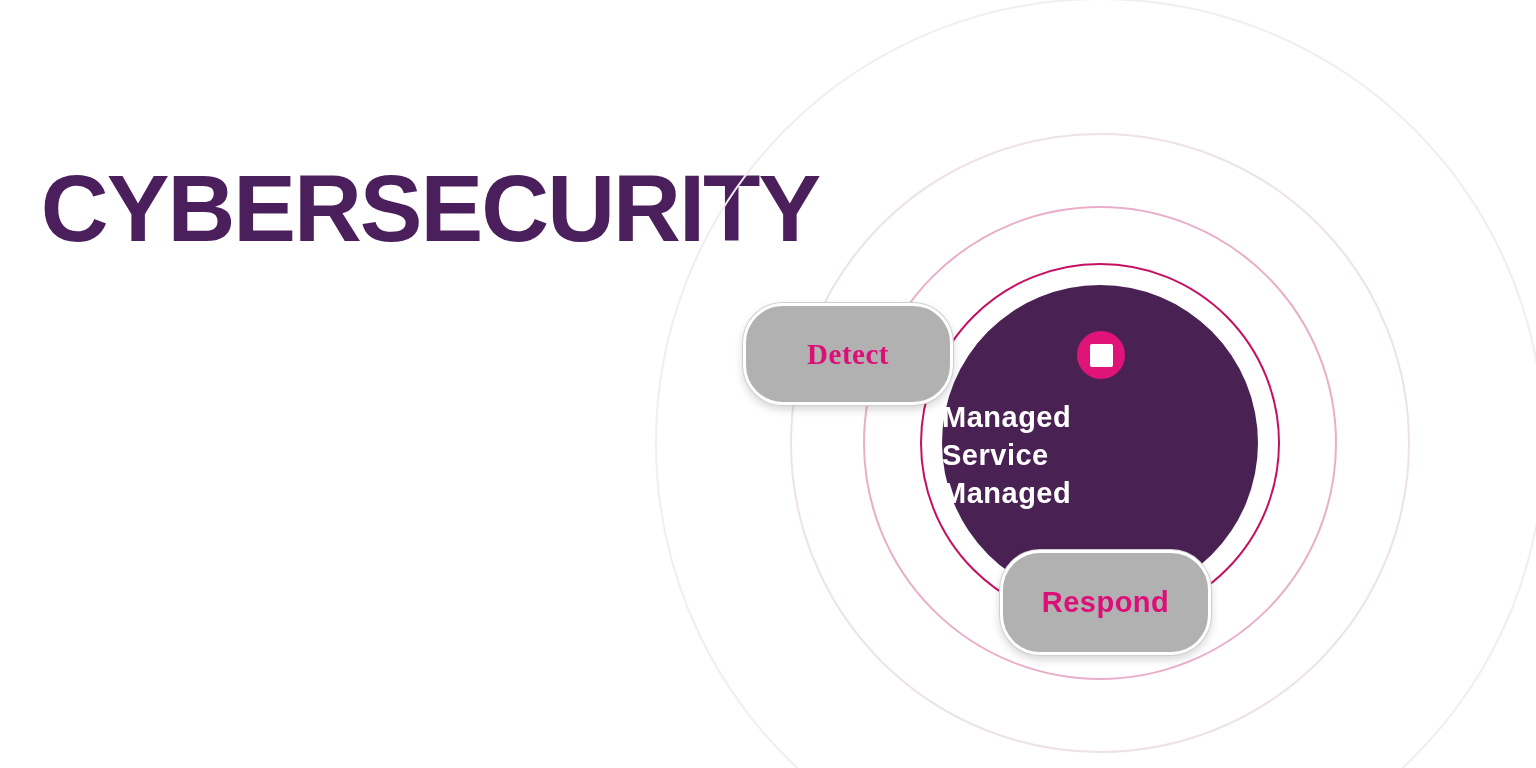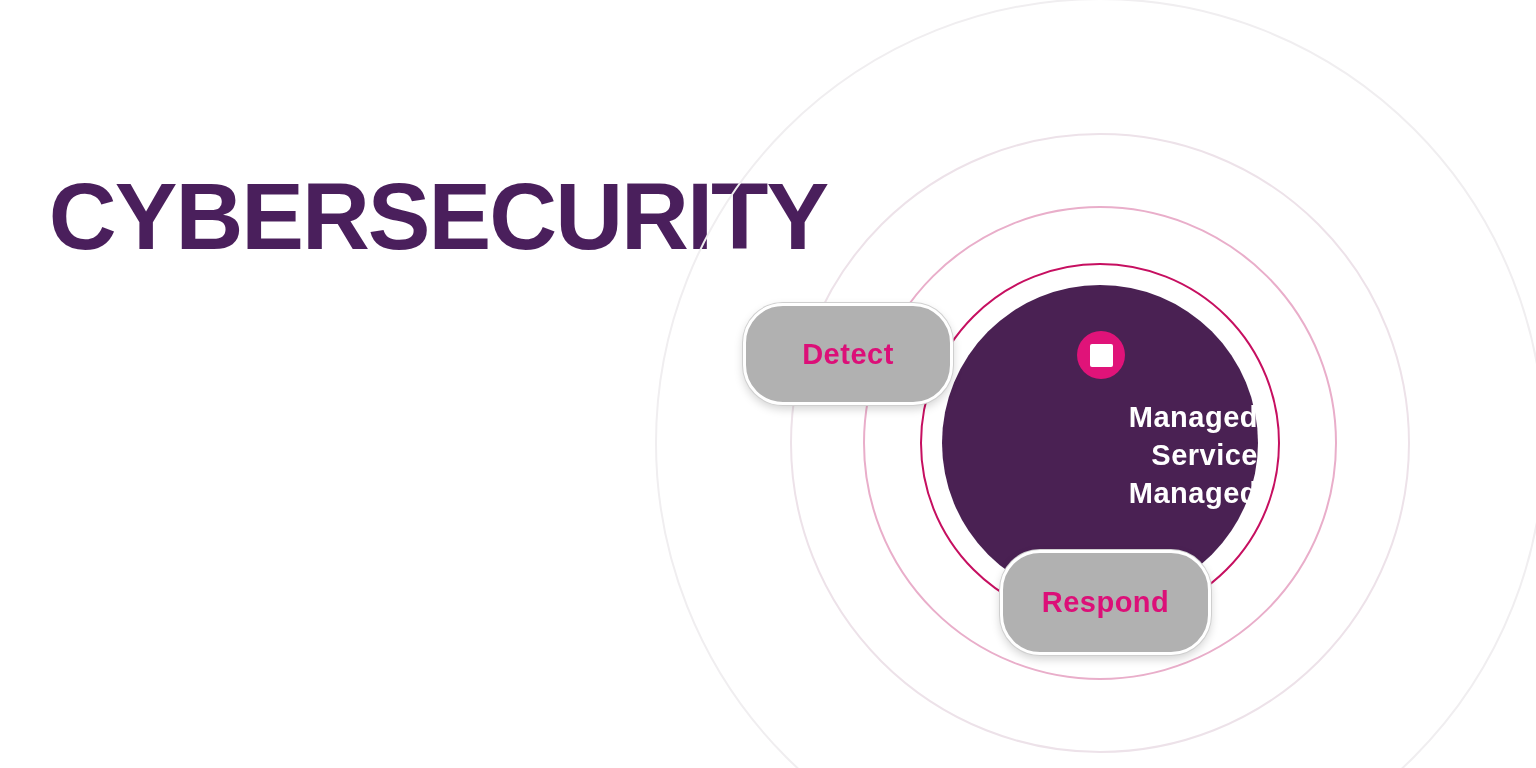--- a/index.html
+++ b/index.html
@@ -11,21 +11,21 @@
     overflow: hidden;
     font-family: "Liberation Sans", "DejaVu Sans", sans-serif;
   }
 
   
   .title {
     position: absolute;
     left: 30px;
     top: 152px;
     width: 800px;
-    margin: 8px;
+    margin: 0;
     text-align: center;
     color: var(--title, #4A1F5C);
     font-size: 94px;
     line-height: 114px;
     font-weight: 800;
     letter-spacing: -2px;
   }
 
   
   .ring {
@@ -64,21 +64,21 @@
     width: 23px;
     height: 23px;
     background: #ffffff;
     border-radius: 2px;
   }
   .msp-label {
     position: absolute;
     left: 0;
     top: 113px;
     width: 100%;
-    text-align: right;
+    text-align: left;
     color: #ffffff;
     font-size: 29px;
     line-height: 38px;
     font-weight: 700;
     letter-spacing: 0.5px;
   }
 
   
   .node {
     position: absolute;
@@ -88,21 +88,21 @@
     border-radius: 40px;
     box-shadow: 0 0 0 1px #cfcfcf, 0 4px 10px rgba(0,0,0,0.18);
     display: flex;
     align-items: center;
     justify-content: center;
     color: var(--pink, #DC0F78);
     font-size: 29px;
     font-weight: 700;
     letter-spacing: 0.5px;
   }
-  .node-detect      { left: 743px;  top: 303px; width: 210px; height: 102px; }
+  .node-detect      { left: 743px;  top: 303px; width: 210px; height: 102px; font-family: Liberation Serif, serif; }
   .node-investigate { left: 1232px; top: 400px; width: 210px; height: 103px; }
   .node-respond     { left: 1000px; top: 550px; width: 211px; height: 105px; }
 </style>
 </head>
 <body>
 
 <div class="stage">
 
   <h1 class="title">
     <span>CYBERSECURITY</span><br>

